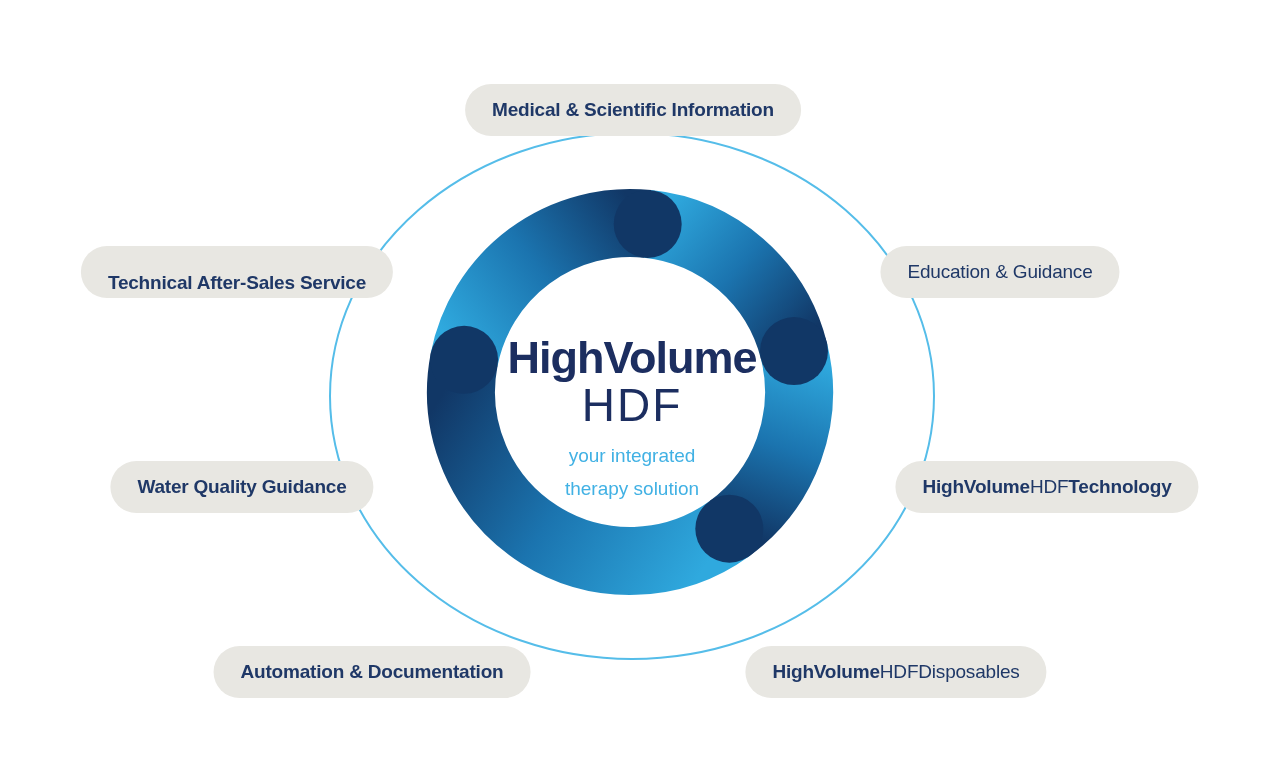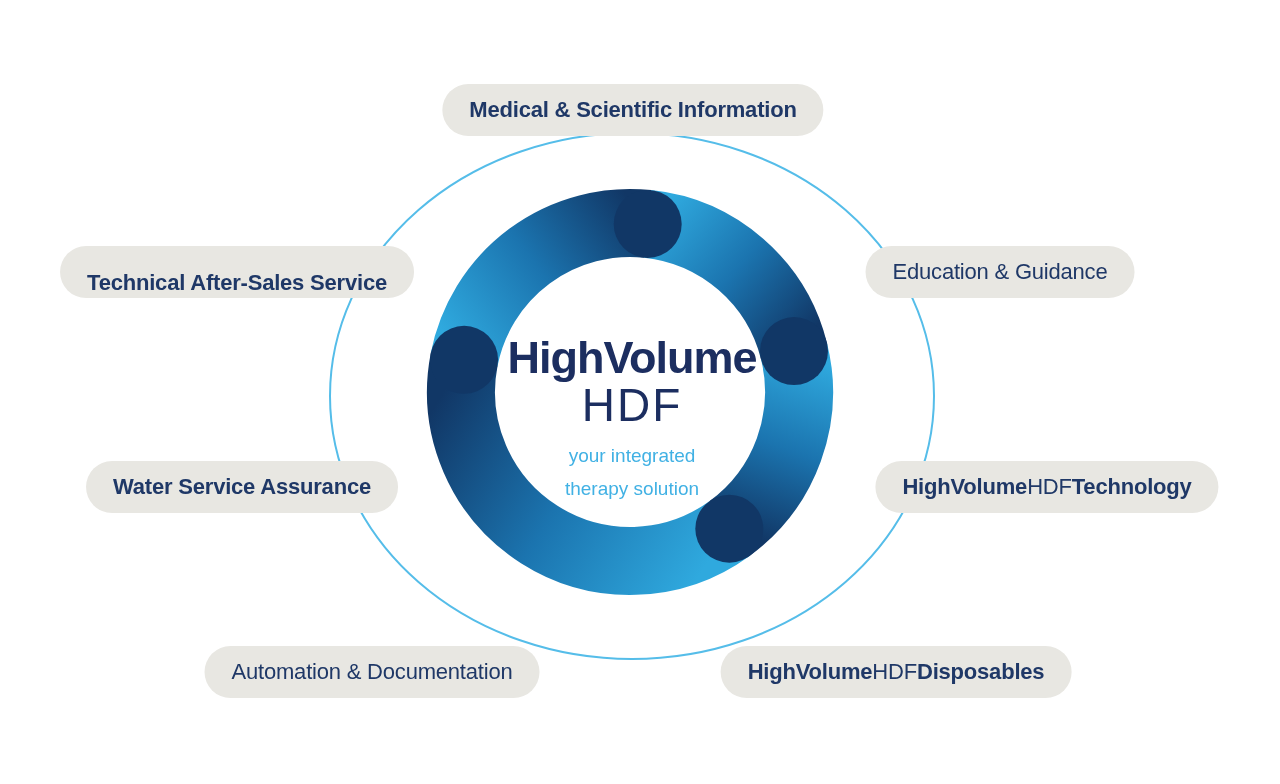--- a/index.html
+++ b/index.html
@@ -18,21 +18,21 @@
   }
   .pill {
     position: absolute;
     transform: translate(-50%, -50%);
     height: 52px;
     display: flex;
     align-items: center;
     padding: 0 27px;
     background: #E8E7E2;
     border-radius: 27px;
-    font-size: 22px;
+    font-size: 19px;
     font-weight: 700;
     color: #1F3867;
     white-space: nowrap;
     letter-spacing: -0.2px;
   }
   .pill span { display: inline; }
   .pill-1 { left: 633px;  top: 110px; }
   .pill-2 { left: 237px;  top: 272px; }
   .pill-3 { left: 1000px; top: 272px; }
   .pill-4 { left: 242px;  top: 487px; }
@@ -123,29 +123,29 @@
   <div class="pill pill-1">
       <span style="font-weight: 700;">Medical &amp; Scientific Information</span>
     </div>
   <div class="pill pill-2">
       <span style="font-weight: 700; margin-top: 21px;">Technical After-Sales Service</span>
     </div>
   <div class="pill pill-3">
       <span style="font-weight: 400;">Education &amp; Guidance</span>
     </div>
   <div class="pill pill-4">
-      <span style="font-weight: 700;">Water Service Assurance</span>
+      <span style="font-weight: 700;">Water Quality Guidance</span>
     </div>
   <div class="pill pill-5">
       <span style="font-weight: 700;">HighVolume</span>
       <span style="font-weight: 400;">HDF</span>
       <span style="font-weight: 700;"> Technology</span>
     </div>
   <div class="pill pill-6">
-      <span style="font-weight: 400;">Automation &amp; Documentation</span>
+      <span style="font-weight: 700;">Automation &amp; Documentation</span>
     </div>
   <div class="pill pill-7">
       <span style="font-weight: 700;">HighVolume</span>
       <span style="font-weight: 400;">HDF</span>
-      <span style="font-weight: 700;"> Disposables</span>
+      <span style="font-weight: 400;"> Disposables</span>
     </div>
 
 </div>
 
 </body></html>

